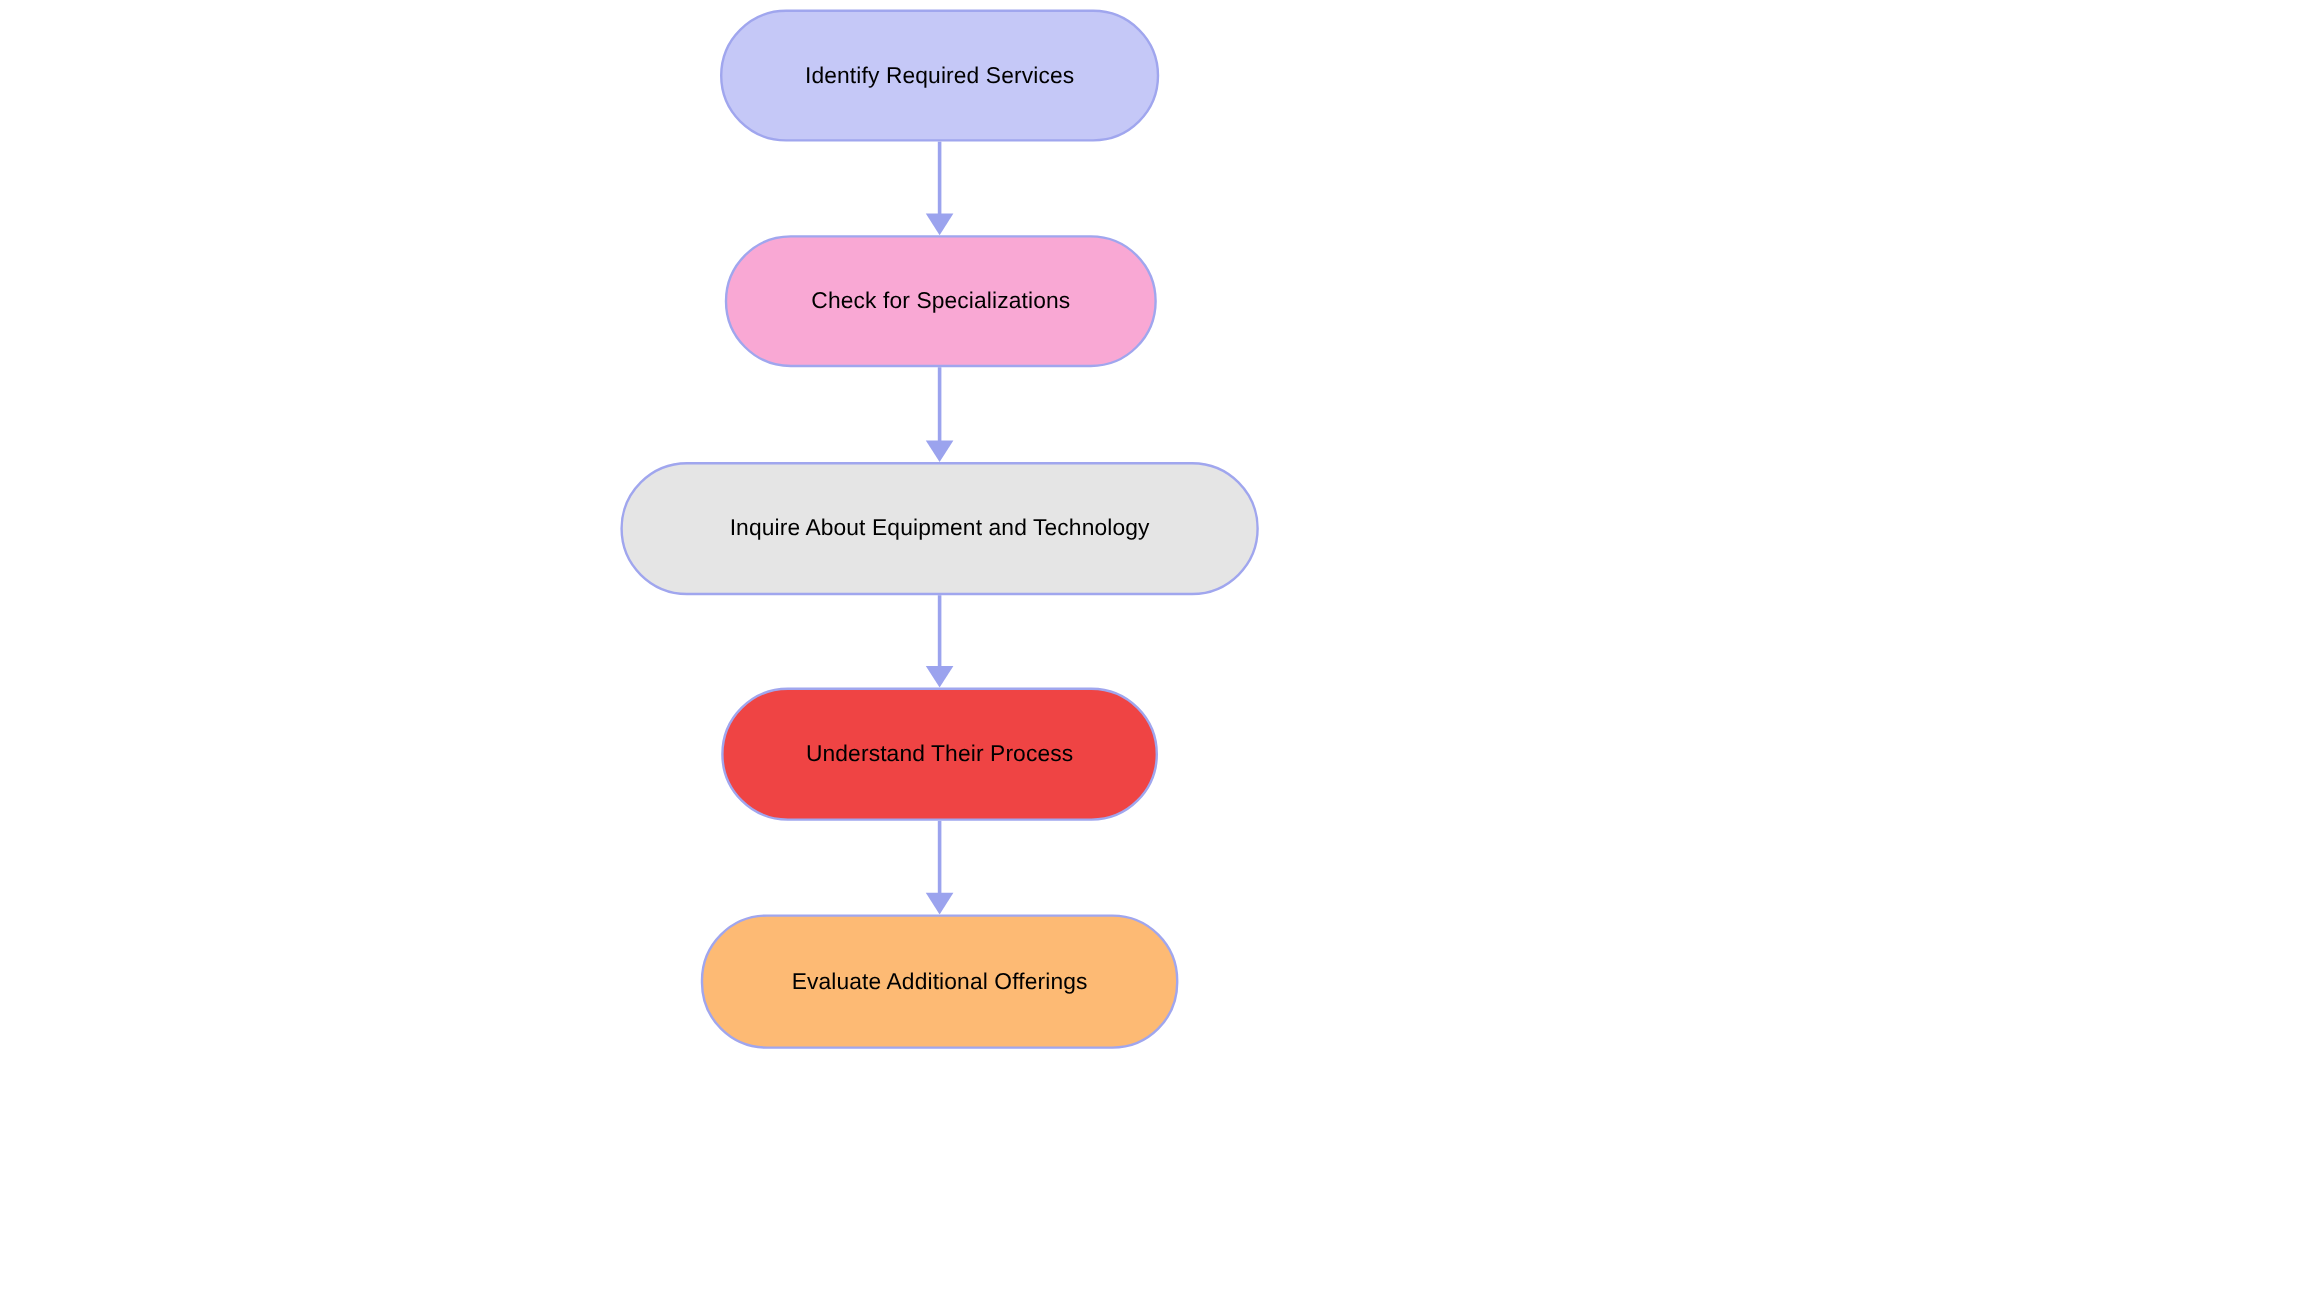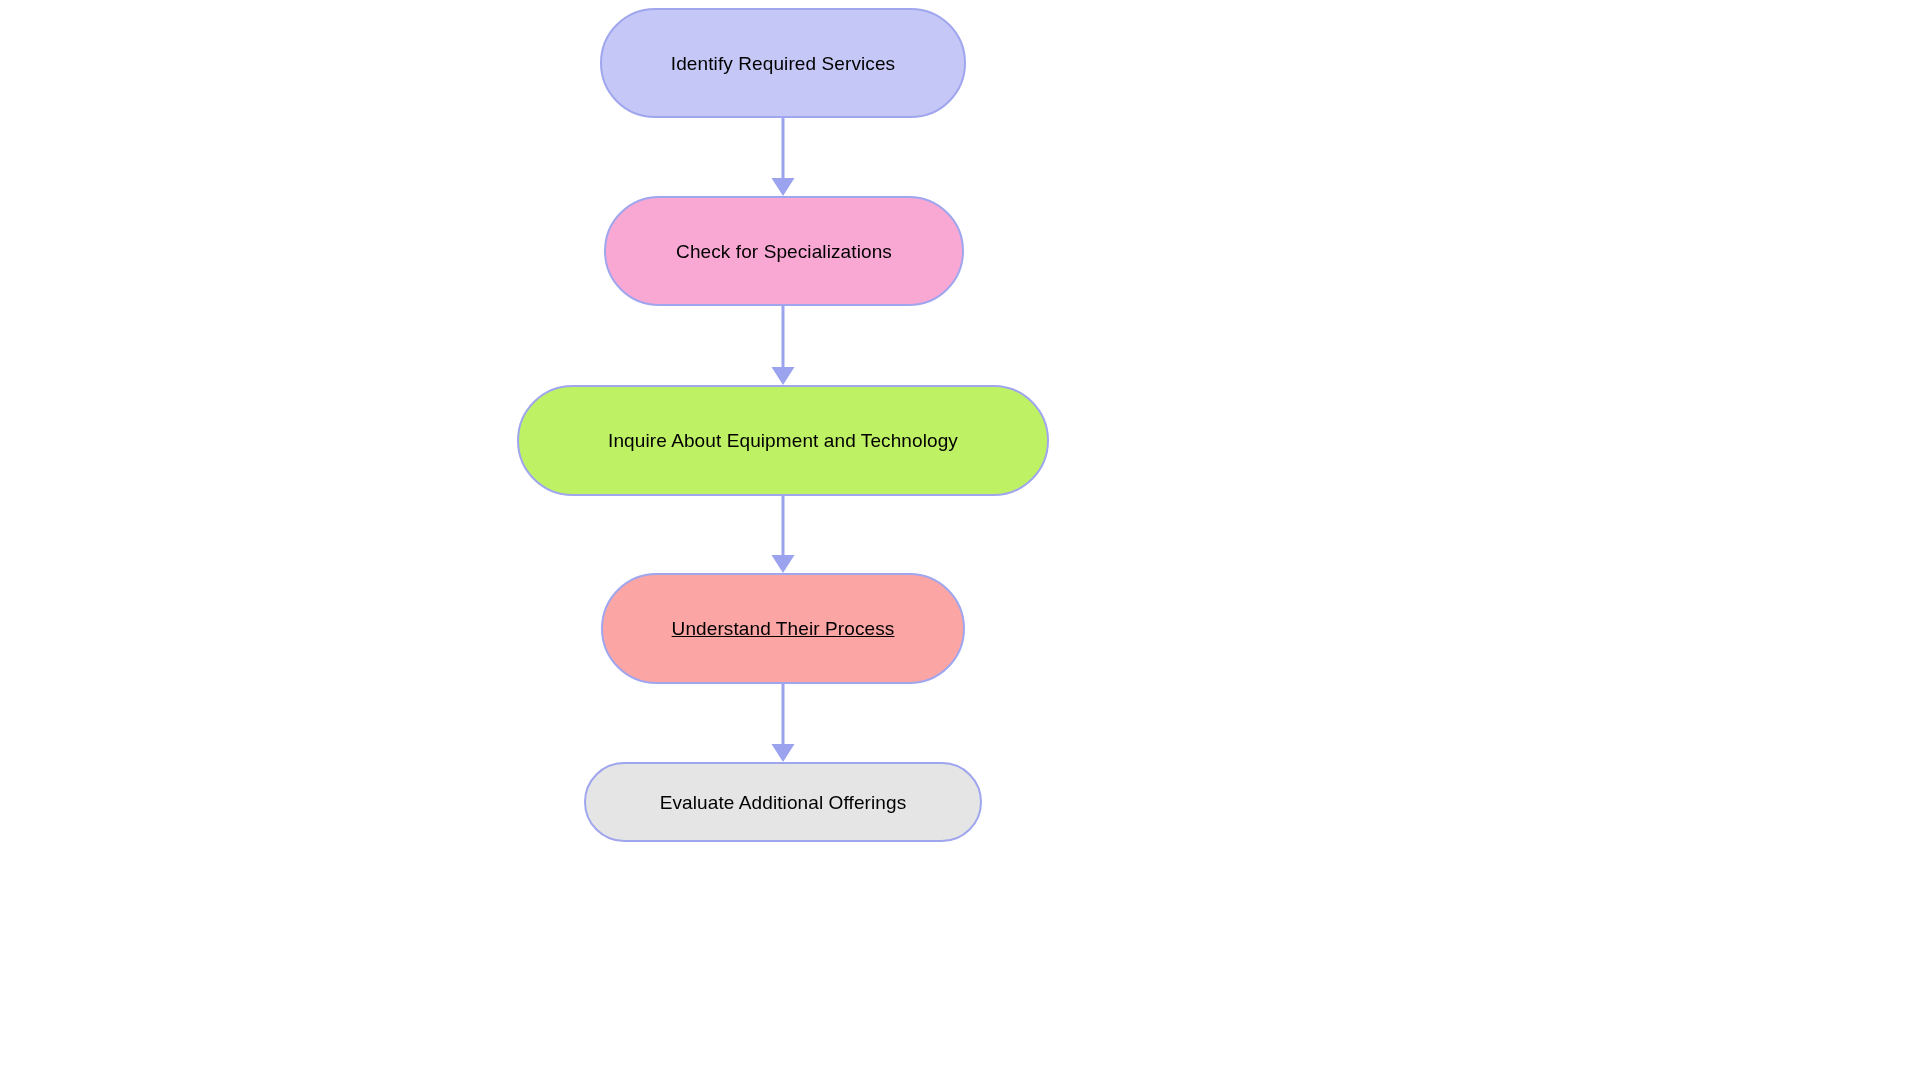--- a/index.html
+++ b/index.html
@@ -73,25 +73,25 @@
   </div>
 
   <div class="node" style="left:600px;top:8px;width:366px;height:110px;border-radius:55px;background:#C5C8F7;border-color:#A0A6EE;">
     <span class="node-label">Identify Required Services</span>
   </div>
 
   <div class="node" style="left:604px;top:196px;width:360px;height:110px;border-radius:55px;background:#f9a8d4;border-color:#A0A6EE;">
     <span class="node-label">Check for Specializations</span>
   </div>
 
-  <div class="node" style="left:517px;top:385px;width:532px;height:111px;border-radius:56px;background:#bef264;border-color:#A0A6EE;">
+  <div class="node" style="left:517px;top:385px;width:532px;height:111px;border-radius:56px;background:#e5e5e5;border-color:#A0A6EE;">
     <span class="node-label">Inquire About Equipment and Technology</span>
   </div>
 
-  <div class="node" style="left:601px;top:573px;width:364px;height:111px;border-radius:56px;background:#fca5a5;border-color:#A0A6EE;text-decoration:underline;">
+  <div class="node" style="left:601px;top:573px;width:364px;height:111px;border-radius:56px;background:#ef4444;border-color:#A0A6EE;">
     <span class="node-label">Understand Their Process</span>
   </div>
 
-  <div class="node" style="left:584px;top:762px;width:398px;height:80px;border-radius:55px;background:#e5e5e5;border-color:#A0A6EE;">
+  <div class="node" style="left:584px;top:762px;width:398px;height:112px;border-radius:55px;background:#fdba74;border-color:#A0A6EE;">
     <span class="node-label">Evaluate Additional Offerings</span>
   </div>
 
 </div>
 
 </body></html>

